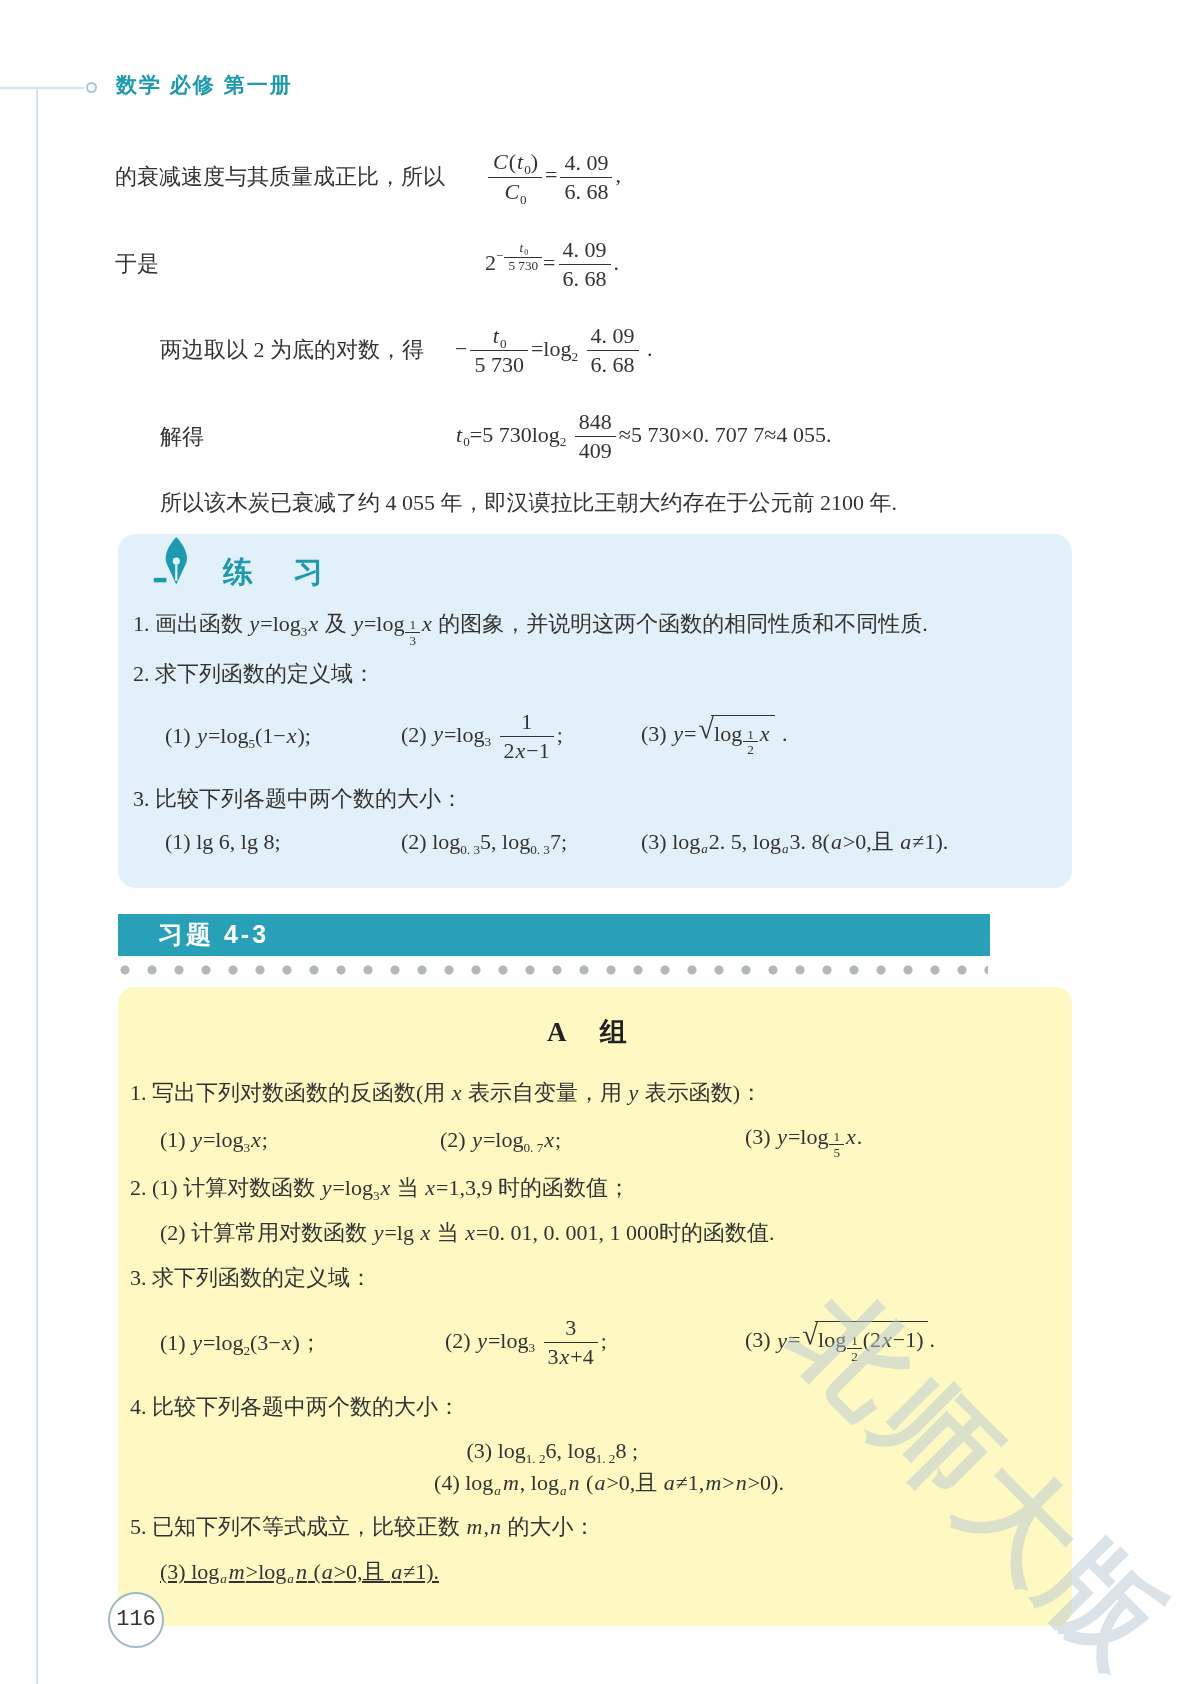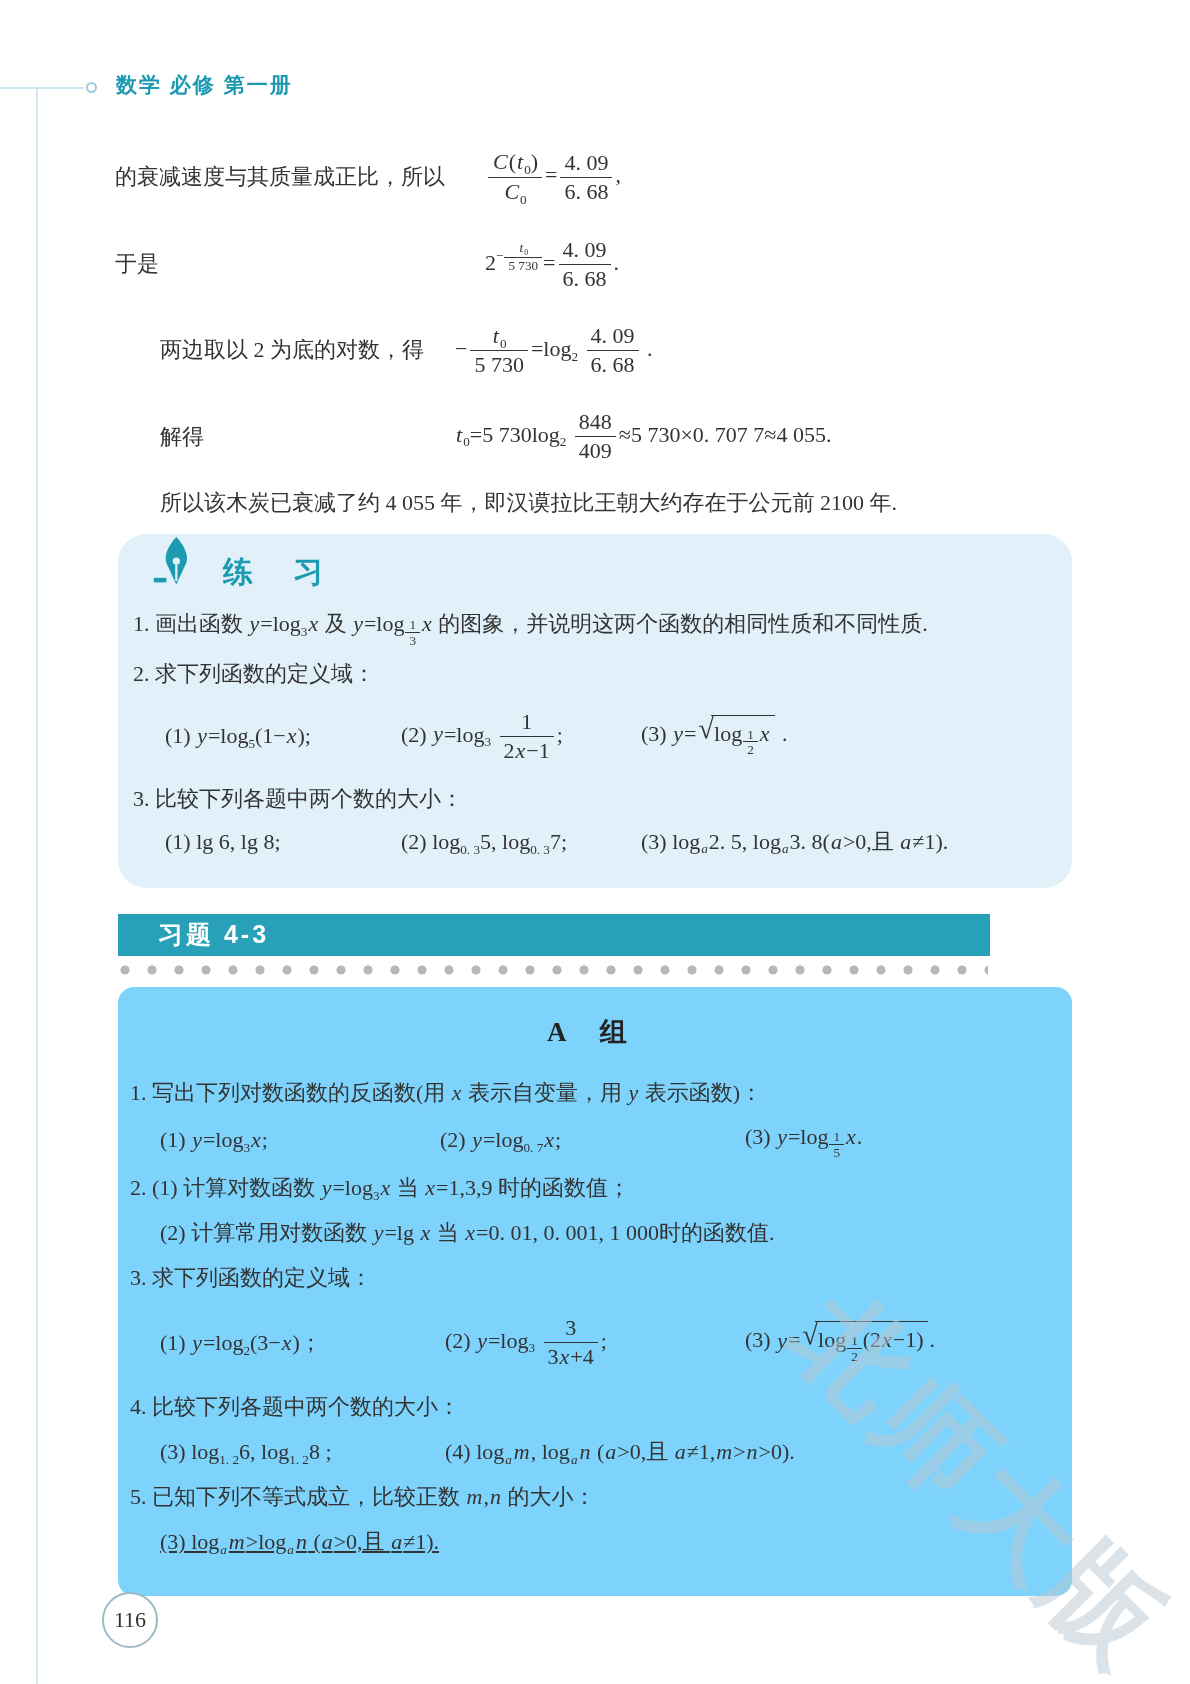--- a/index.html
+++ b/index.html
@@ -40,21 +40,21 @@
   .frac .fd { display:block; padding:1px 4px 0; }
   sub .frac, sup .frac { margin:0 1px; line-height:1.05; vertical-align:middle; }
   sub .frac .fn, sup .frac .fn { border-bottom-width:1px; padding:0 2px; }
   .sqrt { display:inline-flex; align-items:flex-start; vertical-align:middle; margin:0 2px; }
   .rsym { font-size:1.3em; line-height:0.95; margin-right:-3px; }
   .rad { border-top:1.5px solid #333; padding:2px 4px 0 3px; }
 
   
   .practice-box {
     margin:14px 0 0 118px; width:954px; background:#e2f1f9;
-    border-radius:28px; padding:12px 20px 20px 15px; position:relative;
+    border-radius:18px; padding:12px 20px 20px 15px; position:relative;
   }
   .practice-head { display:flex; align-items:center; height:52px; margin-bottom:10px; }
   .pen-icon { width:54px; height:58px; margin:-18px 26px 0 10px; flex:none; }
   .practice-title {
     color:#1b9ab0; font-weight:bold; font-size:30px; letter-spacing:16px;
     font-family:"Liberation Sans",sans-serif;
   }
 
   
   .exercise-bar {
@@ -64,33 +64,33 @@
     font-family:"Liberation Sans",sans-serif;
   }
   .dots {
     margin:9px 0 0 120px; width:868px; height:10px;
     background-image:radial-gradient(circle at 5px 5px, #b2b8bc 4.2px, rgba(0,0,0,0) 4.9px);
     background-size:27px 10px; background-repeat:repeat-x;
   }
 
   
   .group-box {
-    margin:12px 0 0 118px; width:954px; background:#7dd3fc;
+    margin:12px 0 0 118px; width:954px; background:#fef9c3;
     border-radius:16px; padding:22px 14px 26px 12px;
   }
   .group-title {
     text-align:center; font-weight:bold; font-size:27px; letter-spacing:14px;
     margin:4px 0 24px; color:#222;
   }
 
   
   .page-num {
-    position:absolute; left:102px; top:1592px; width:56px; height:56px;
+    position:absolute; left:108px; top:1592px; width:56px; height:56px;
     border:2px solid #9fb9c4; border-radius:50%; background:#fff;
-    display:flex; align-items:center; justify-content:center; font-size:22px;
+    display:flex; align-items:center; justify-content:center; font-size:22px;font-family:Liberation Mono, monospace;
   }
   .watermark {
     position:absolute; left:700px; top:1400px; width:560px; text-align:center;
     transform:rotate(45deg); font-size:112px; font-weight:bold;
     color:#b9c9d4; opacity:0.5; letter-spacing:6px; pointer-events:none;
     font-family:"Liberation Sans",sans-serif; white-space:nowrap;
   }
 </style>
 </head>
 <body>
@@ -189,21 +189,21 @@
           <span class="part" style="width: 285px; white-space: nowrap;">(1) <span class="v">y</span>=log<sub>2</sub>(3−<span class="v">x</span>)；</span>
           <span class="part" style="width: 300px; white-space: nowrap;">(2) <span class="v">y</span>=log<sub>3</sub> <span class="frac"><span class="fn">3</span><span class="fd">3<span class="v">x</span>+4</span></span>;</span>
           <span class="part">(3) <span class="v">y</span>=<span class="sqrt">
               <span class="rsym">√</span>
               <span class="rad">log<sub><span class="frac"><span class="fn">1</span><span class="fd">2</span></span></sub>(2<span class="v">x</span>−1)</span>
             </span>.</span>
         </div>
         <div class="line">
           <span class="part">4. 比较下列各题中两个数的大小：</span>
         </div>
-        <div class="line" style="padding-left: 30px;">
+        <div class="line" style="padding-left: 30px; flex-direction: column;">
           <span class="part" style="width: 285px; white-space: nowrap;">(3) log<sub>1. 2</sub>6, log<sub>1. 2</sub>8 ;</span>
           <span class="part">(4) log<sub><span class="v">a</span></sub><span class="v">m</span>, log<sub><span class="v">a</span></sub><span class="v">n</span> (<span class="v">a</span>&gt;0,且 <span class="v">a</span>≠1,<span class="v">m</span>&gt;<span class="v">n</span>&gt;0).</span>
         </div>
         <div class="line">
           <span class="part">5. 已知下列不等式成立，比较正数 <span class="v">m</span>,<span class="v">n</span> 的大小：</span>
         </div>
         <div class="line" style="padding-left: 30px; text-decoration: underline;">
           <span class="part">(3) log<sub><span class="v">a</span></sub><span class="v">m</span>&gt;log<sub><span class="v">a</span></sub><span class="v">n</span> (<span class="v">a</span>&gt;0,且 <span class="v">a</span>≠1).</span>
         </div>
       </div>

